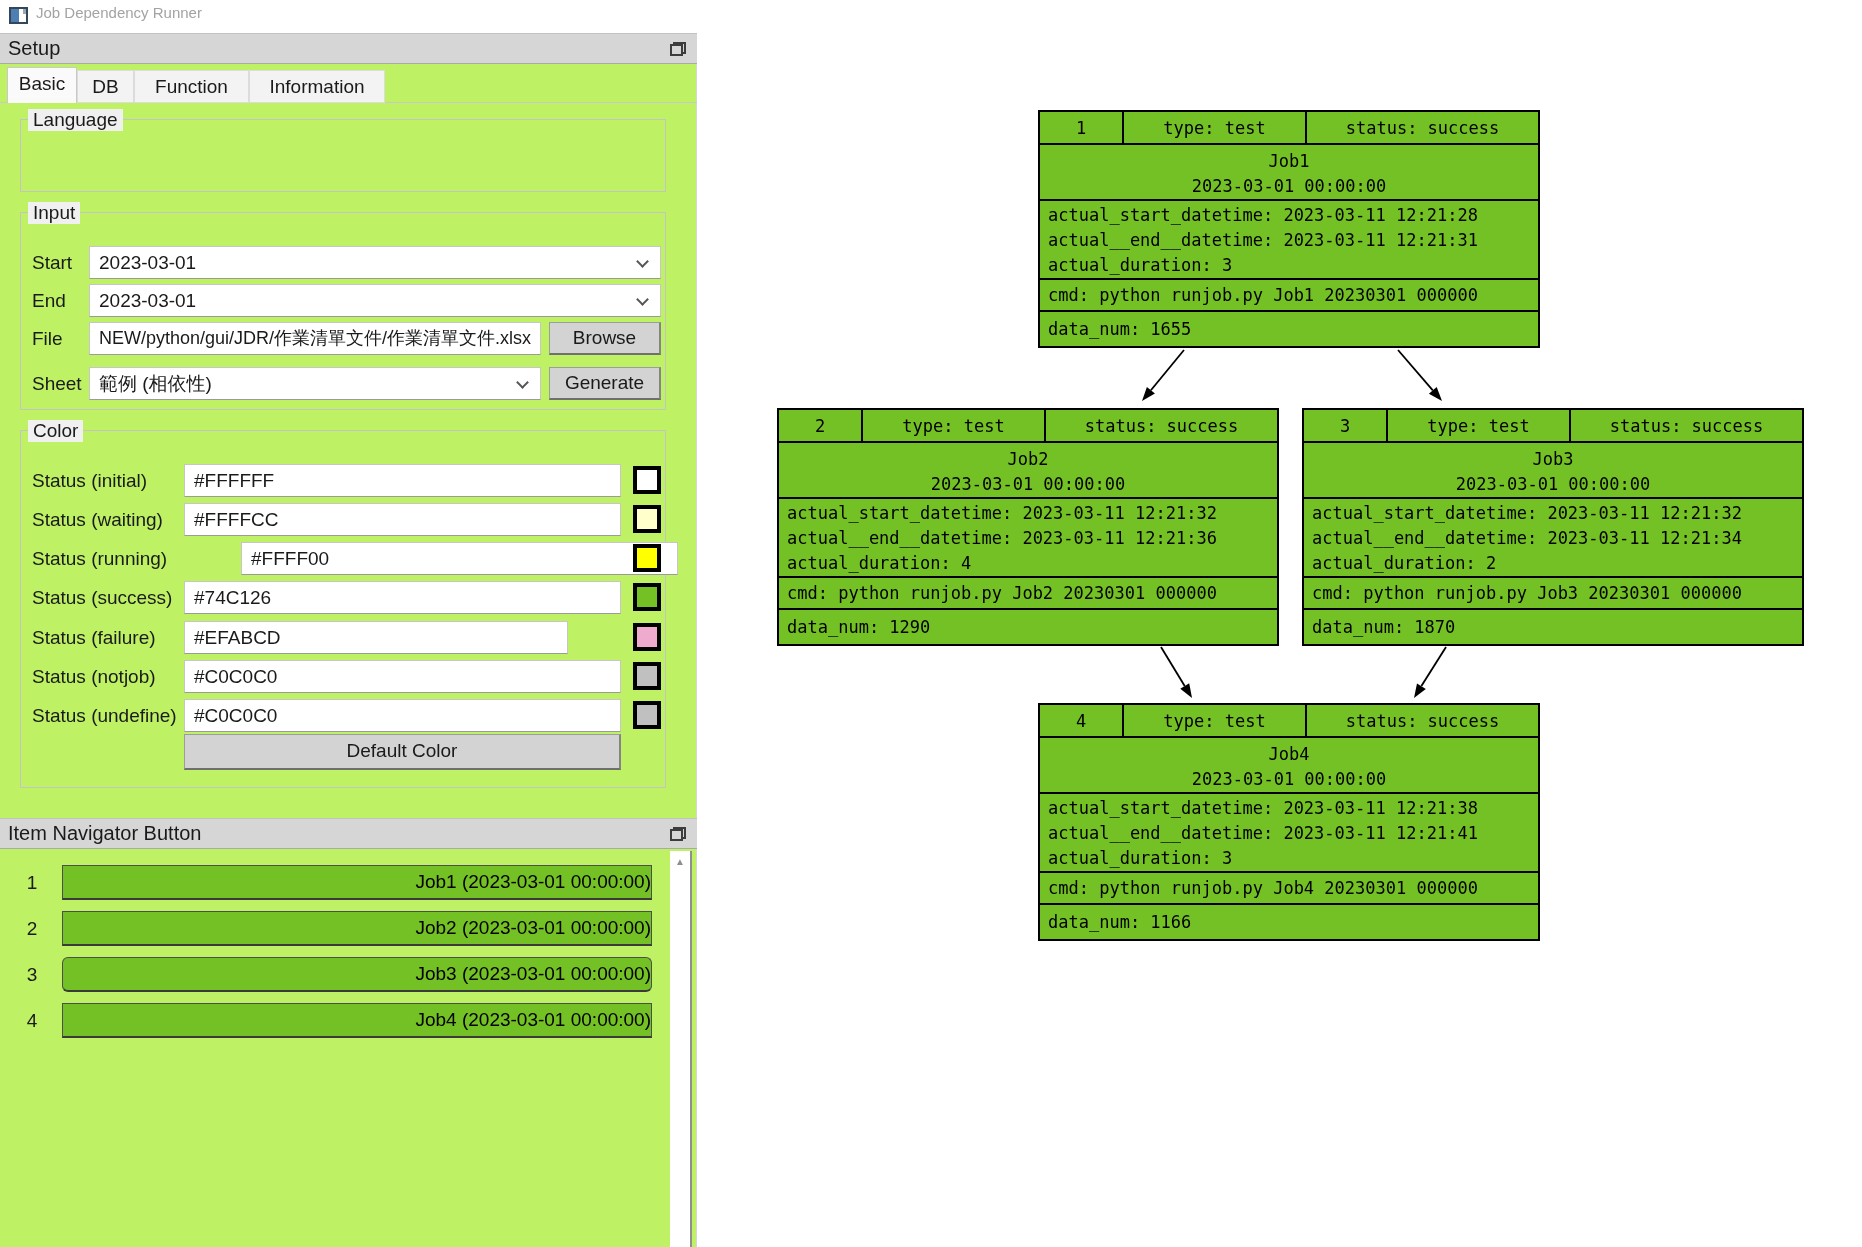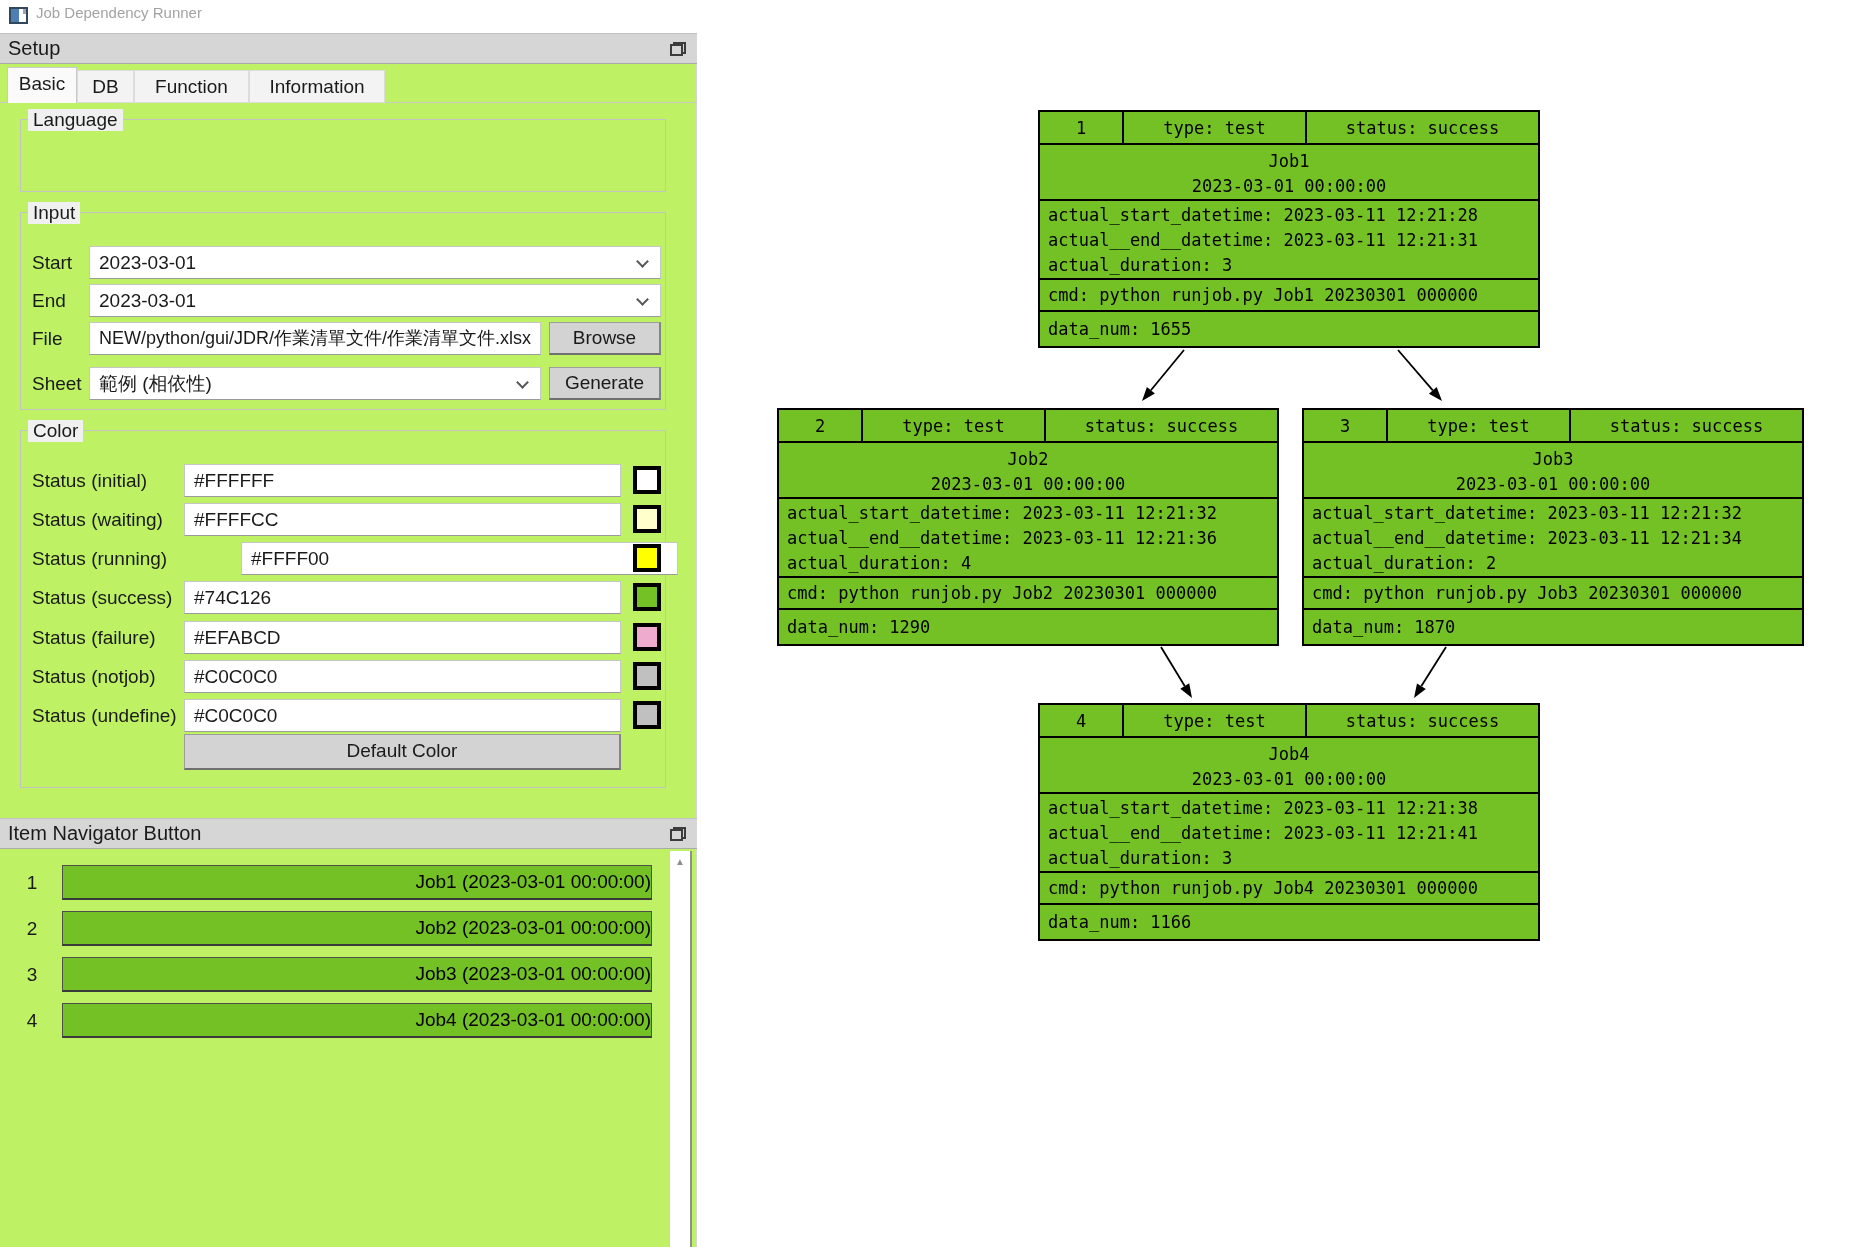--- a/index.html
+++ b/index.html
@@ -137,21 +137,21 @@
 
     <div class="f-label" style="left:11px; top:111px;">Status (running)</div>
     <div class="field" style="left:177px; top:111px; width:437px;margin-left:43px;">#FFFF00</div>
     <div class="swatch" style="left: 612px; top: 113px; background-color: rgb(255, 255, 0);"></div>
 
     <div class="f-label" style="left:11px; top:150px;">Status (success)</div>
     <div class="field" style="left:163px; top:150px; width:437px;">#74C126</div>
     <div class="swatch" style="left: 612px; top: 152px; background-color: rgb(116, 193, 38);"></div>
 
     <div class="f-label" style="left:11px; top:190px;">Status (failure)</div>
-    <div class="field" style="left:163px; top:190px; width:437px;">#EFABCD</div>
+    <div class="field" style="left:163px; top:190px; width:384px;">#EFABCD</div>
     <div class="swatch" style="left: 612px; top: 192px; background-color: rgb(239, 171, 205);"></div>
 
     <div class="f-label" style="left:11px; top:229px;">Status (notjob)</div>
     <div class="field" style="left:163px; top:229px; width:437px;">#C0C0C0</div>
     <div class="swatch" style="left: 612px; top: 231px; background-color: rgb(192, 192, 192);"></div>
 
     <div class="f-label" style="left:11px; top:268px;">Status (undefine)</div>
     <div class="field" style="left:163px; top:268px; width:437px;">#C0C0C0</div>
     <div class="swatch" style="left: 612px; top: 270px; background-color: rgb(192, 192, 192);"></div>
 
@@ -163,21 +163,21 @@
     <span class="float-icon"></span>
   </div>
 
   <div class="nav-num" style="left:17px; top:832px;">1</div>
   <div class="nav-btn" style="top: 832px; background-color: rgb(116, 193, 38);">Job1 (2023-03-01 00:00:00)</div>
 
   <div class="nav-num" style="left:17px; top:878px;">2</div>
   <div class="nav-btn" style="top: 878px; background-color: rgb(116, 193, 38);">Job2 (2023-03-01 00:00:00)</div>
 
   <div class="nav-num" style="left:17px; top:924px;">3</div>
-  <div class="nav-btn" style="top: 924px; background-color: rgb(116, 193, 38);">Job3 (2023-03-01 00:00:00)</div>
+  <div class="nav-btn" style="top: 924px; background-color: rgb(116, 193, 38); border-radius: 6px;">Job3 (2023-03-01 00:00:00)</div>
 
   <div class="nav-num" style="left:17px; top:970px;">4</div>
   <div class="nav-btn" style="top: 970px; background-color: rgb(116, 193, 38);">Job4 (2023-03-01 00:00:00)</div>
 
   <div class="scroll-col">
     <span class="scroll-up">▲</span>
   </div>
 </div>
 
 <div class="graph-pane">

